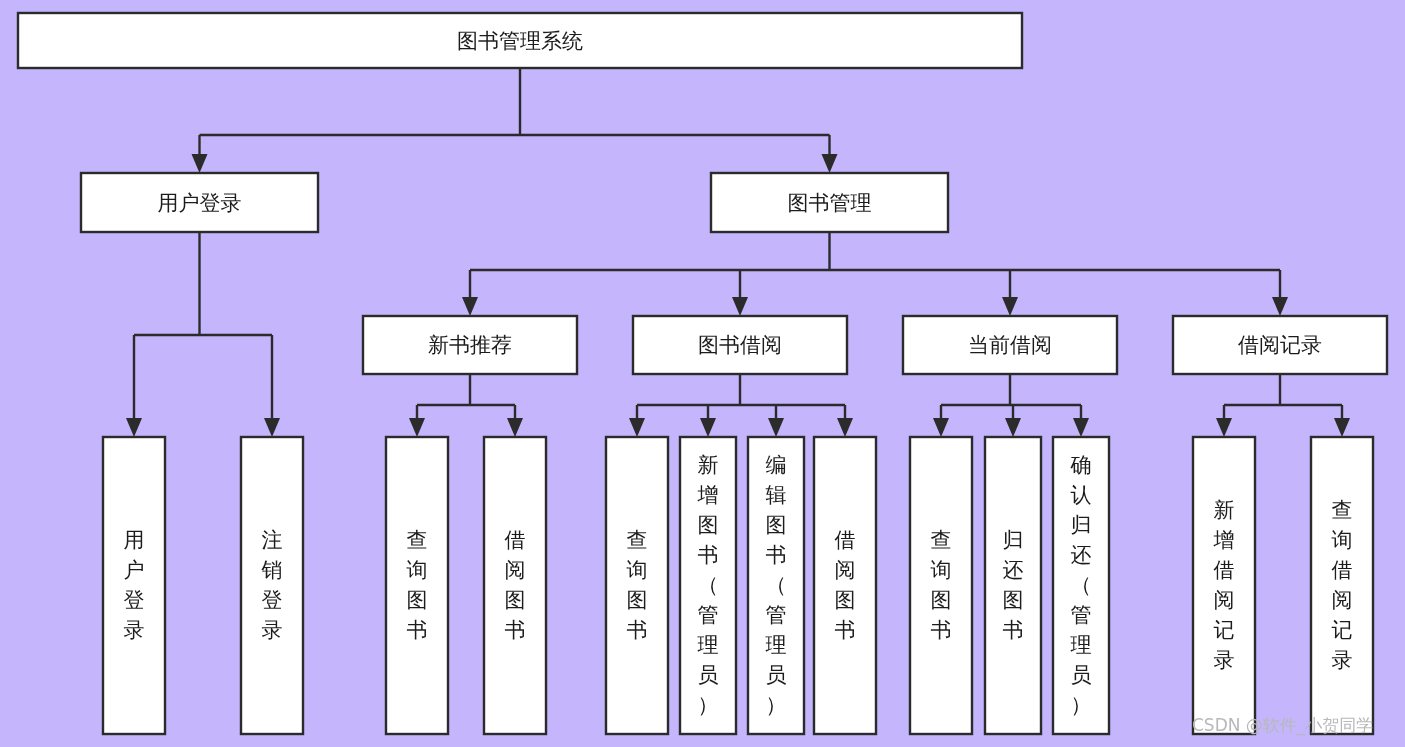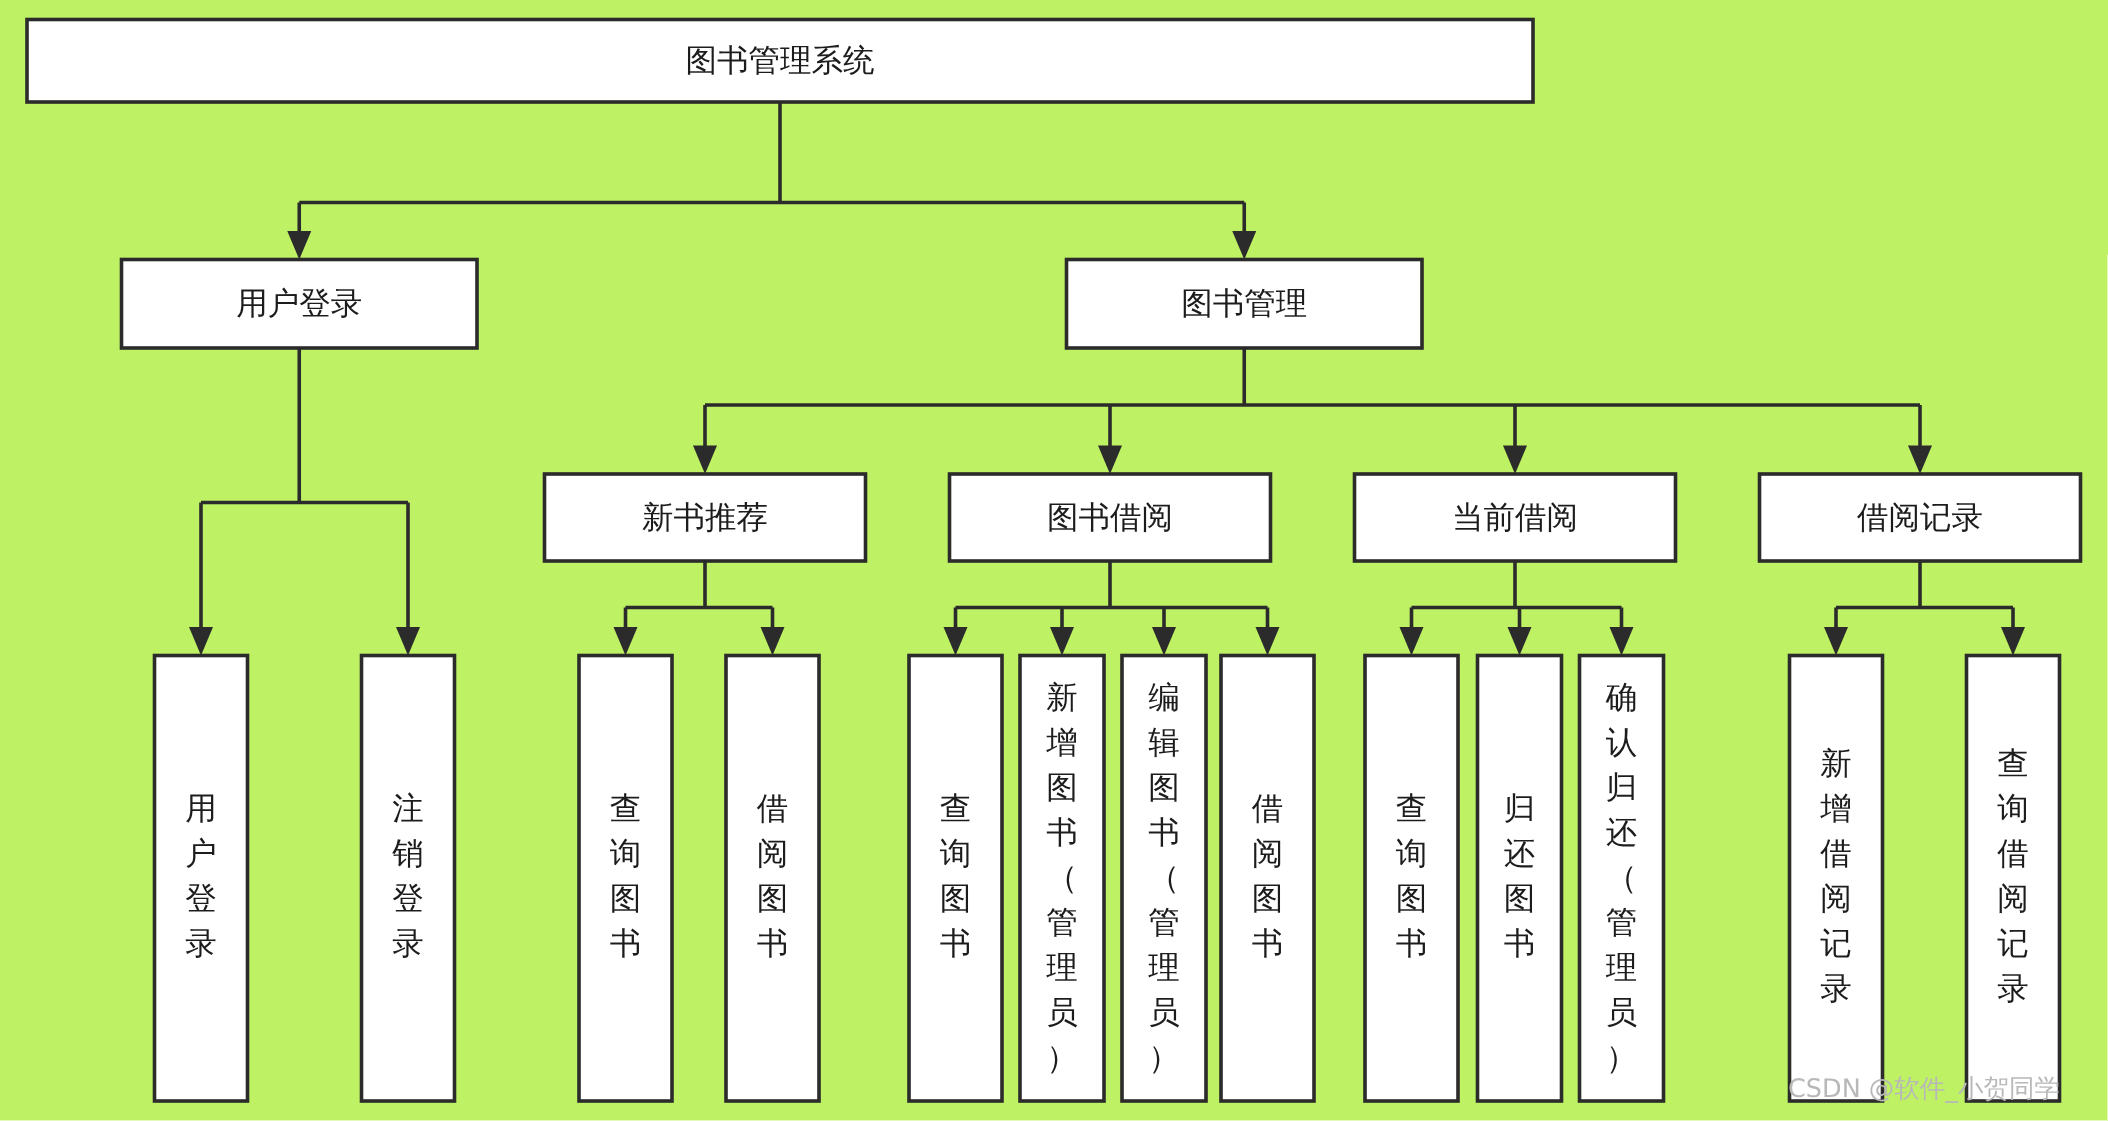--- a/index.html
+++ b/index.html
@@ -10,21 +10,21 @@
   body {
     width: 1405px;
     height: 747px;
     font-family: "DejaVu Sans", "Liberation Sans", sans-serif;
     overflow: hidden;
   }
   #diagram-root {
     position: relative;
     width: 1405px;
     height: 747px;
-    background: #bef264;
+    background: #c4b5fd;
   }
   svg#diagram-svg {
     position: absolute;
     top: 0;
     left: 0;
     width: 1405px;
     height: 747px;
     display: block;
   }
   .node-box {

